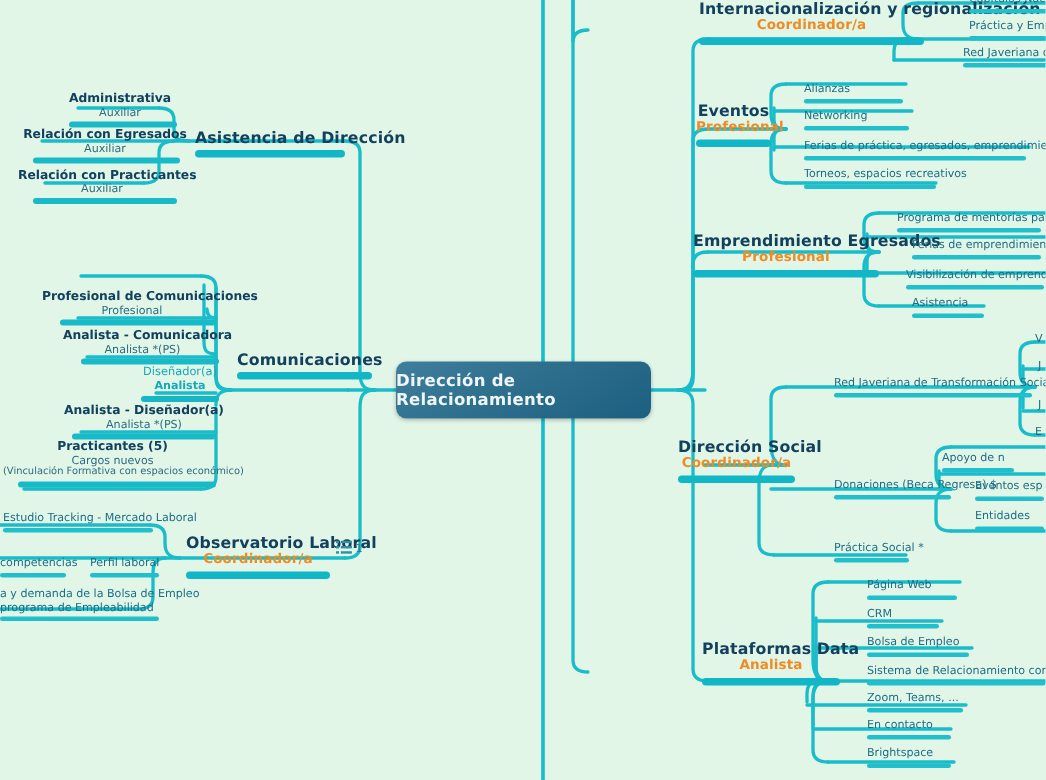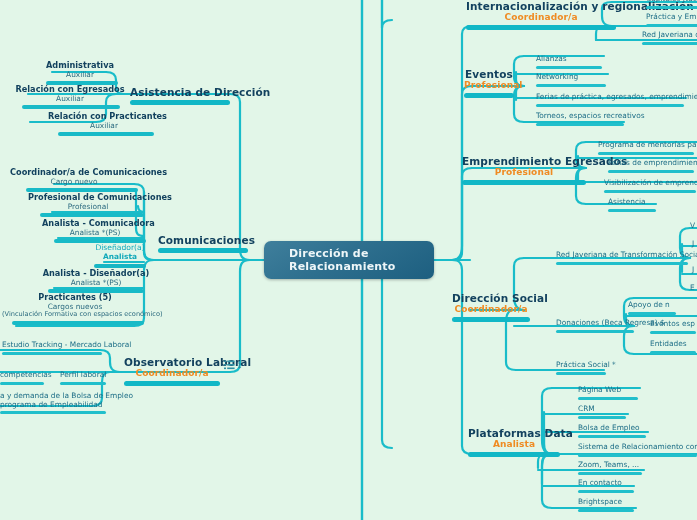--- a/index.html
+++ b/index.html
@@ -18,21 +18,21 @@
   .node .bar{height:4px;border-radius:2px;background:#16b6c4;margin-top:2px;}
 
   
   .central{
     position:absolute;left:264px;top:241px;width:170px;height:38px;
     border-radius:7px;
     background:linear-gradient(150deg,#3f7f9c 0%,#2e6f8e 45%,#1d5f80 100%);
     box-shadow:0 1px 3px rgba(0,0,0,.28);
     display:flex;flex-direction:column;align-items:center;justify-content:center;
   }
-  .central .t1{color:#eef6f8;font-size:11px;font-weight:bold;letter-spacing:.2px;margin-left:25px;}
+  .central .t1{color:#eef6f8;font-size:11px;font-weight:bold;letter-spacing:.2px;}
   .central .t2{color:#e8932f;font-size:10.5px;font-weight:bold;letter-spacing:.2px;margin-top:1px;}
 
   
   .lvl1 .t1{color:#12415e;font-size:10.5px;font-weight:bold;letter-spacing:.1px;}
   .lvl1 .t2{color:#ef8b23;font-size:9px;font-weight:bold;letter-spacing:.1px;}
   .lvl1 .bar{height:5px;background:#11b7c6;border-radius:3px;}
 
   
   .lvl2 .t1{color:#12415e;font-size:8.2px;font-weight:bold;}
   .lvl2 .t2{color:#2c6b80;font-size:7.4px;}
@@ -200,36 +200,31 @@
     <div class="txt t2">Auxiliar</div>
     <div class="bar" style="width:72px;margin-left:12px;"></div>
   </div>
 
   <div class="node lvl2 ctr" style="left:14px;top:85px;width:112px;">
     <div class="txt t1">Relación con Egresados</div>
     <div class="txt t2">Auxiliar</div>
     <div class="bar" style="width:98px;margin-left:8px;"></div>
   </div>
 
-  <div class="node lvl2 ctr" style="left:12px;top:112px;width:112px;margin-left:36px;">
+  <div class="node lvl2 ctr" style="left:12px;top:112px;width:112px;">
     <div class="txt t1">Relación con Practicantes</div>
     <div class="txt t2">Auxiliar</div>
     <div class="bar" style="width:96px;margin-left:10px;"></div>
   </div>
 
   <div class="node lvl1 ctr" style="left:158px;top:234px;width:90px;">
     <div class="txt t1">Comunicaciones</div>
     <div class="bar"></div>
   </div>
 
-  <div class="node lvl2 ctr" style="left:10px;top:168px;width:128px;">
-    <div class="txt t1">Coordinador/a de Comunicaciones</div>
-    <div class="txt t2">Cargo nuevo</div>
-    <div class="bar" style="width:112px;margin-left:16px;"></div>
-  </div>
 
   <div class="node lvl2 ctr" style="left:28px;top:193px;width:120px;">
     <div class="txt t1">Profesional de Comunicaciones</div>
     <div class="txt t2">Profesional</div>
     <div class="bar" style="width:104px;margin-left:12px;"></div>
   </div>
 
   <div class="node lvl2 ctr" style="left:42px;top:219px;width:106px;">
     <div class="txt t1">Analista - Comunicadora</div>
     <div class="txt t2">Analista *(PS)</div>

